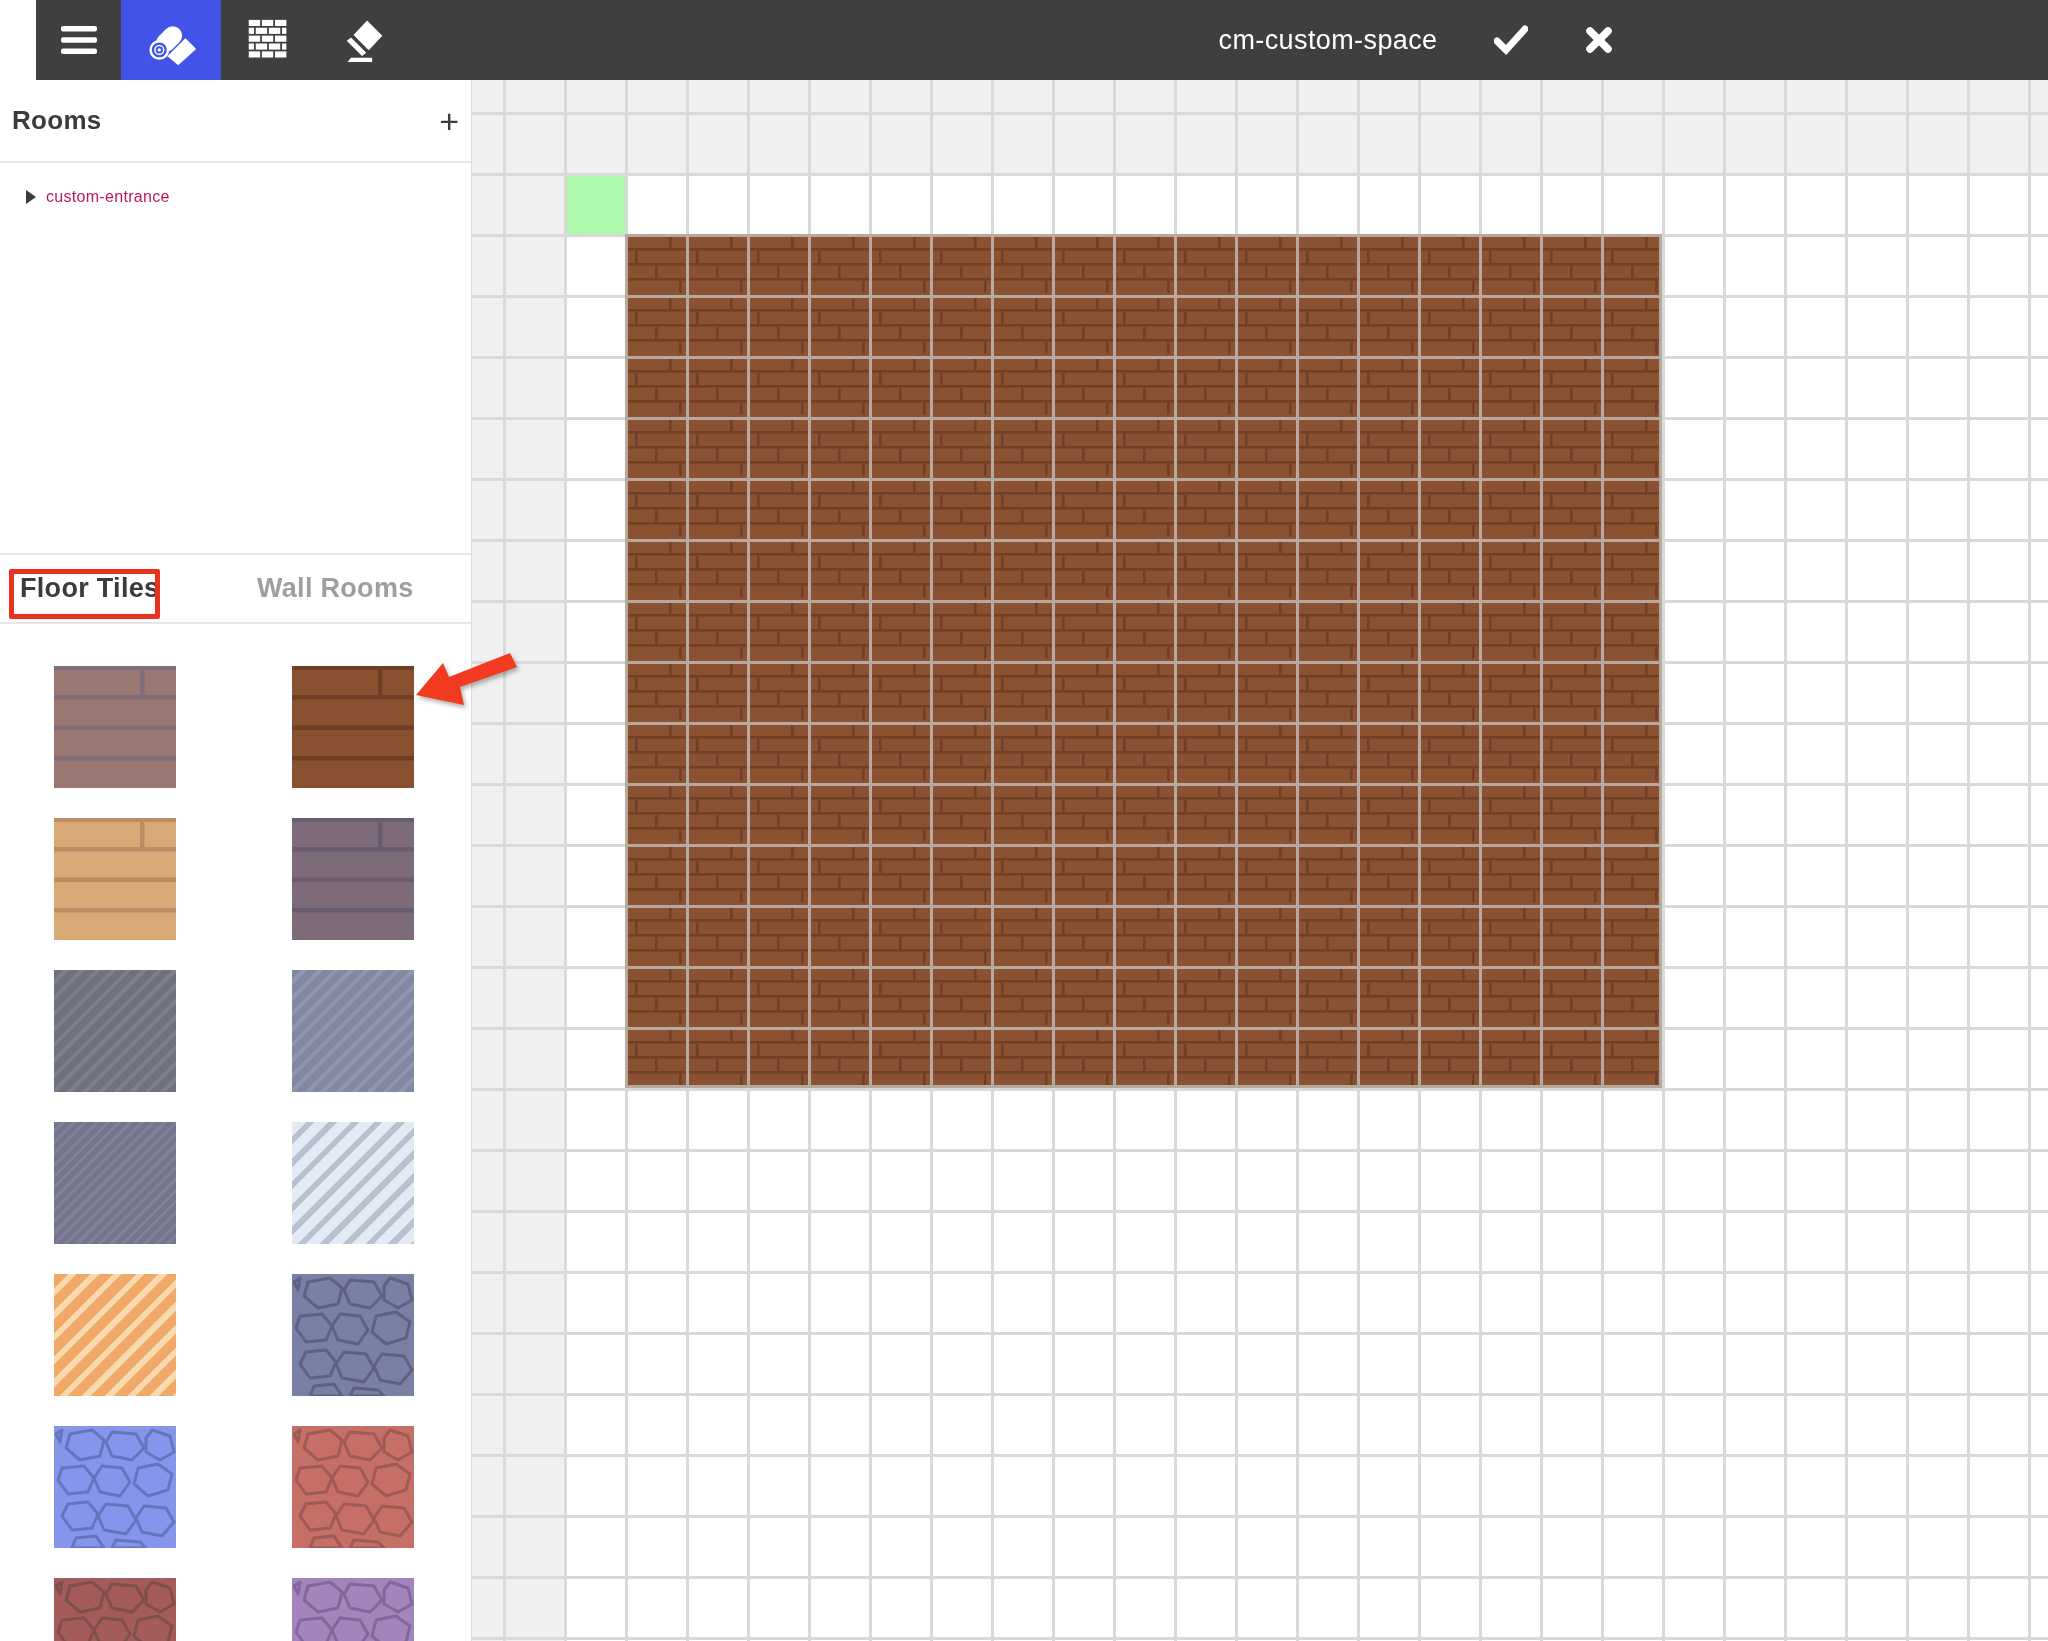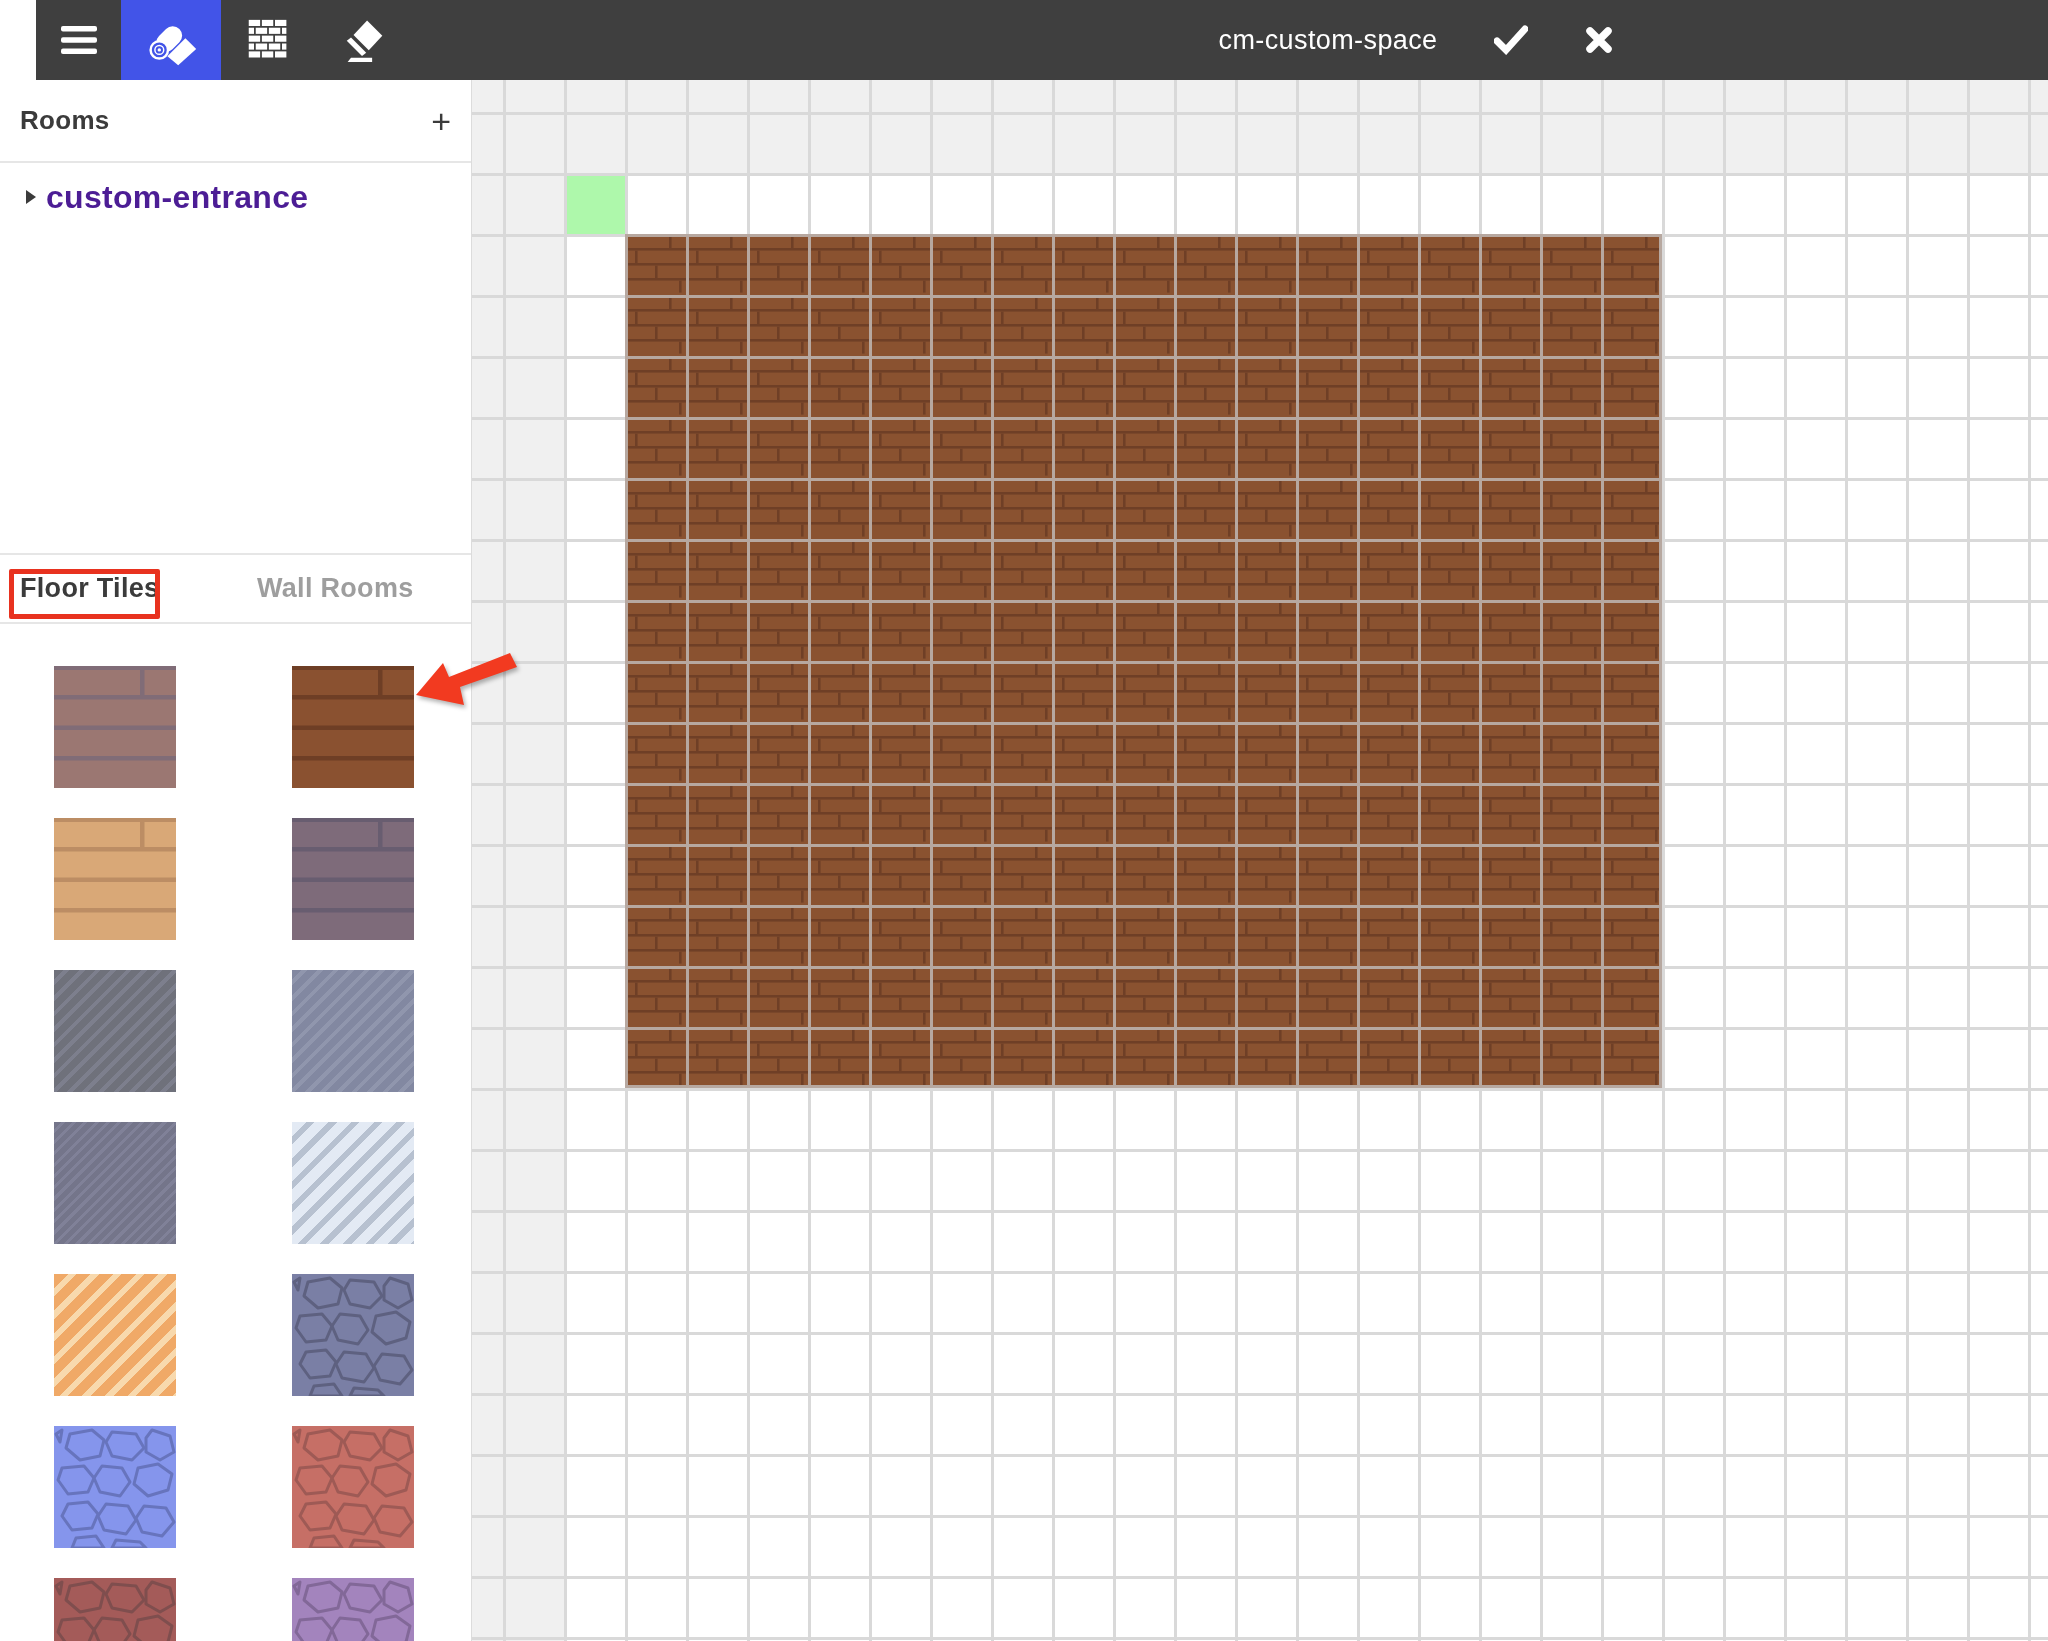--- a/index.html
+++ b/index.html
@@ -13,30 +13,30 @@
     justify-content:center; cursor:pointer; }
   .tb-btn.active { background:var(--active-bg,#4254e8); }
   .tb-title { position:absolute; top:0; height:80px; left:1292px; transform:translateX(-50%);
     display:flex; align-items:center; color:#fff; font-size:27px; font-weight:400;
     letter-spacing:.4px; white-space:nowrap; }
 
   
   .sidebar { position:absolute; left:0; top:80px; width:472px; height:1561px;
     background:#fff; border-right:1px solid #dcdcdc; z-index:20; }
   .rooms-header { position:absolute; left:0; top:0; width:100%; height:81px;
-    display:flex; align-items:center; padding:0 20px; }
+    display:flex; align-items:center; padding:0 12px; }
   .rooms-title { font-size:26px; font-weight:700; color:#3b3b3b; letter-spacing:.3px; }
   .rooms-add { margin-left:auto; font-size:34px; font-weight:400; color:#3b3b3b;
     line-height:1; cursor:pointer; }
   .hdiv { position:absolute; left:0; width:100%; height:0; border-top:2px solid #e6e6e6; }
   .room-item { position:absolute; left:0; top:93px; width:100%; height:48px;
     display:flex; align-items:center; padding:0 26px; cursor:pointer; }
   .tri { width:0; height:0; border-left:10px solid #3b3b3b; border-top:7px solid transparent;
     border-bottom:7px solid transparent; margin-right:10px; }
-  .room-label { font-size:32px; font-weight:700; color:#4c1d95; letter-spacing:.3px; }
+  .room-label { font-size:16px; font-weight:400; color:#be185d; letter-spacing:.3px; }
   .tab-bar { position:absolute; left:0; top:473px; width:100%; height:71px;
     border-top:2px solid #e6e6e6; border-bottom:2px solid #e6e6e6; }
   .tab { position:absolute; top:0; height:100%; display:flex; align-items:center;
     font-size:27px; font-weight:700; letter-spacing:.3px; cursor:pointer; }
   .tab.active { color:#3b3b3b; }
   .tab.inactive { color:#9e9e9e; }
   .tiles { position:absolute; left:0; top:544px; width:100%; height:1017px; }
   .swatch { position:absolute; width:122px; height:122px; cursor:pointer; overflow:hidden; }
   .swatch svg { display:block; }
 

